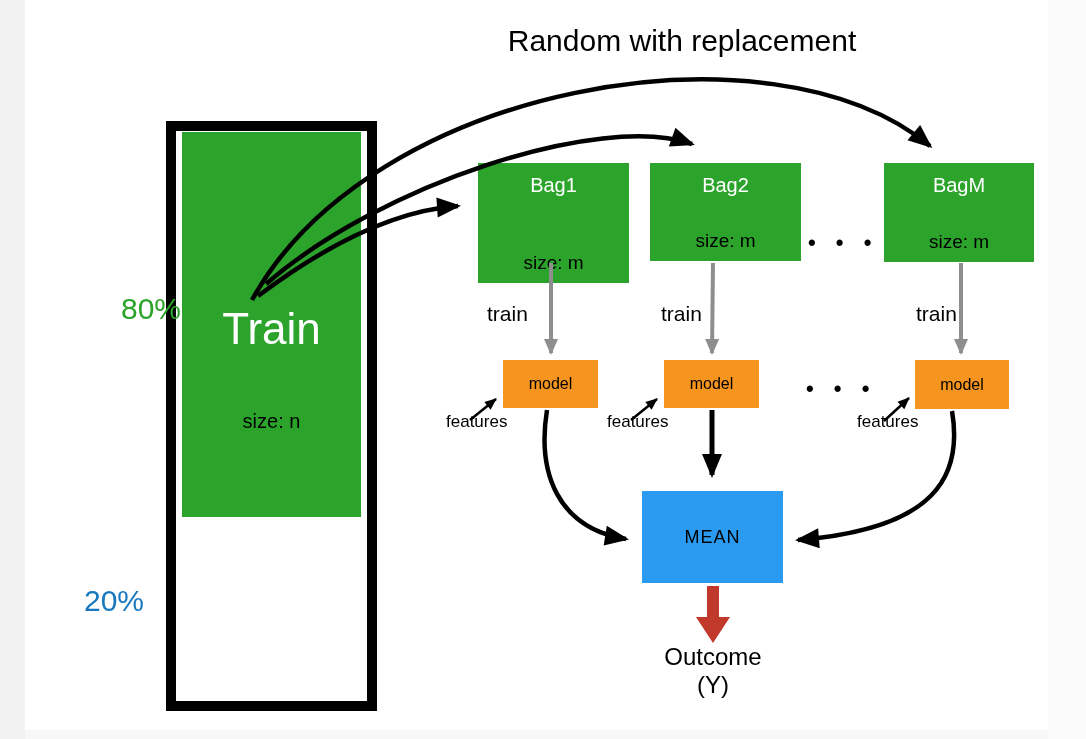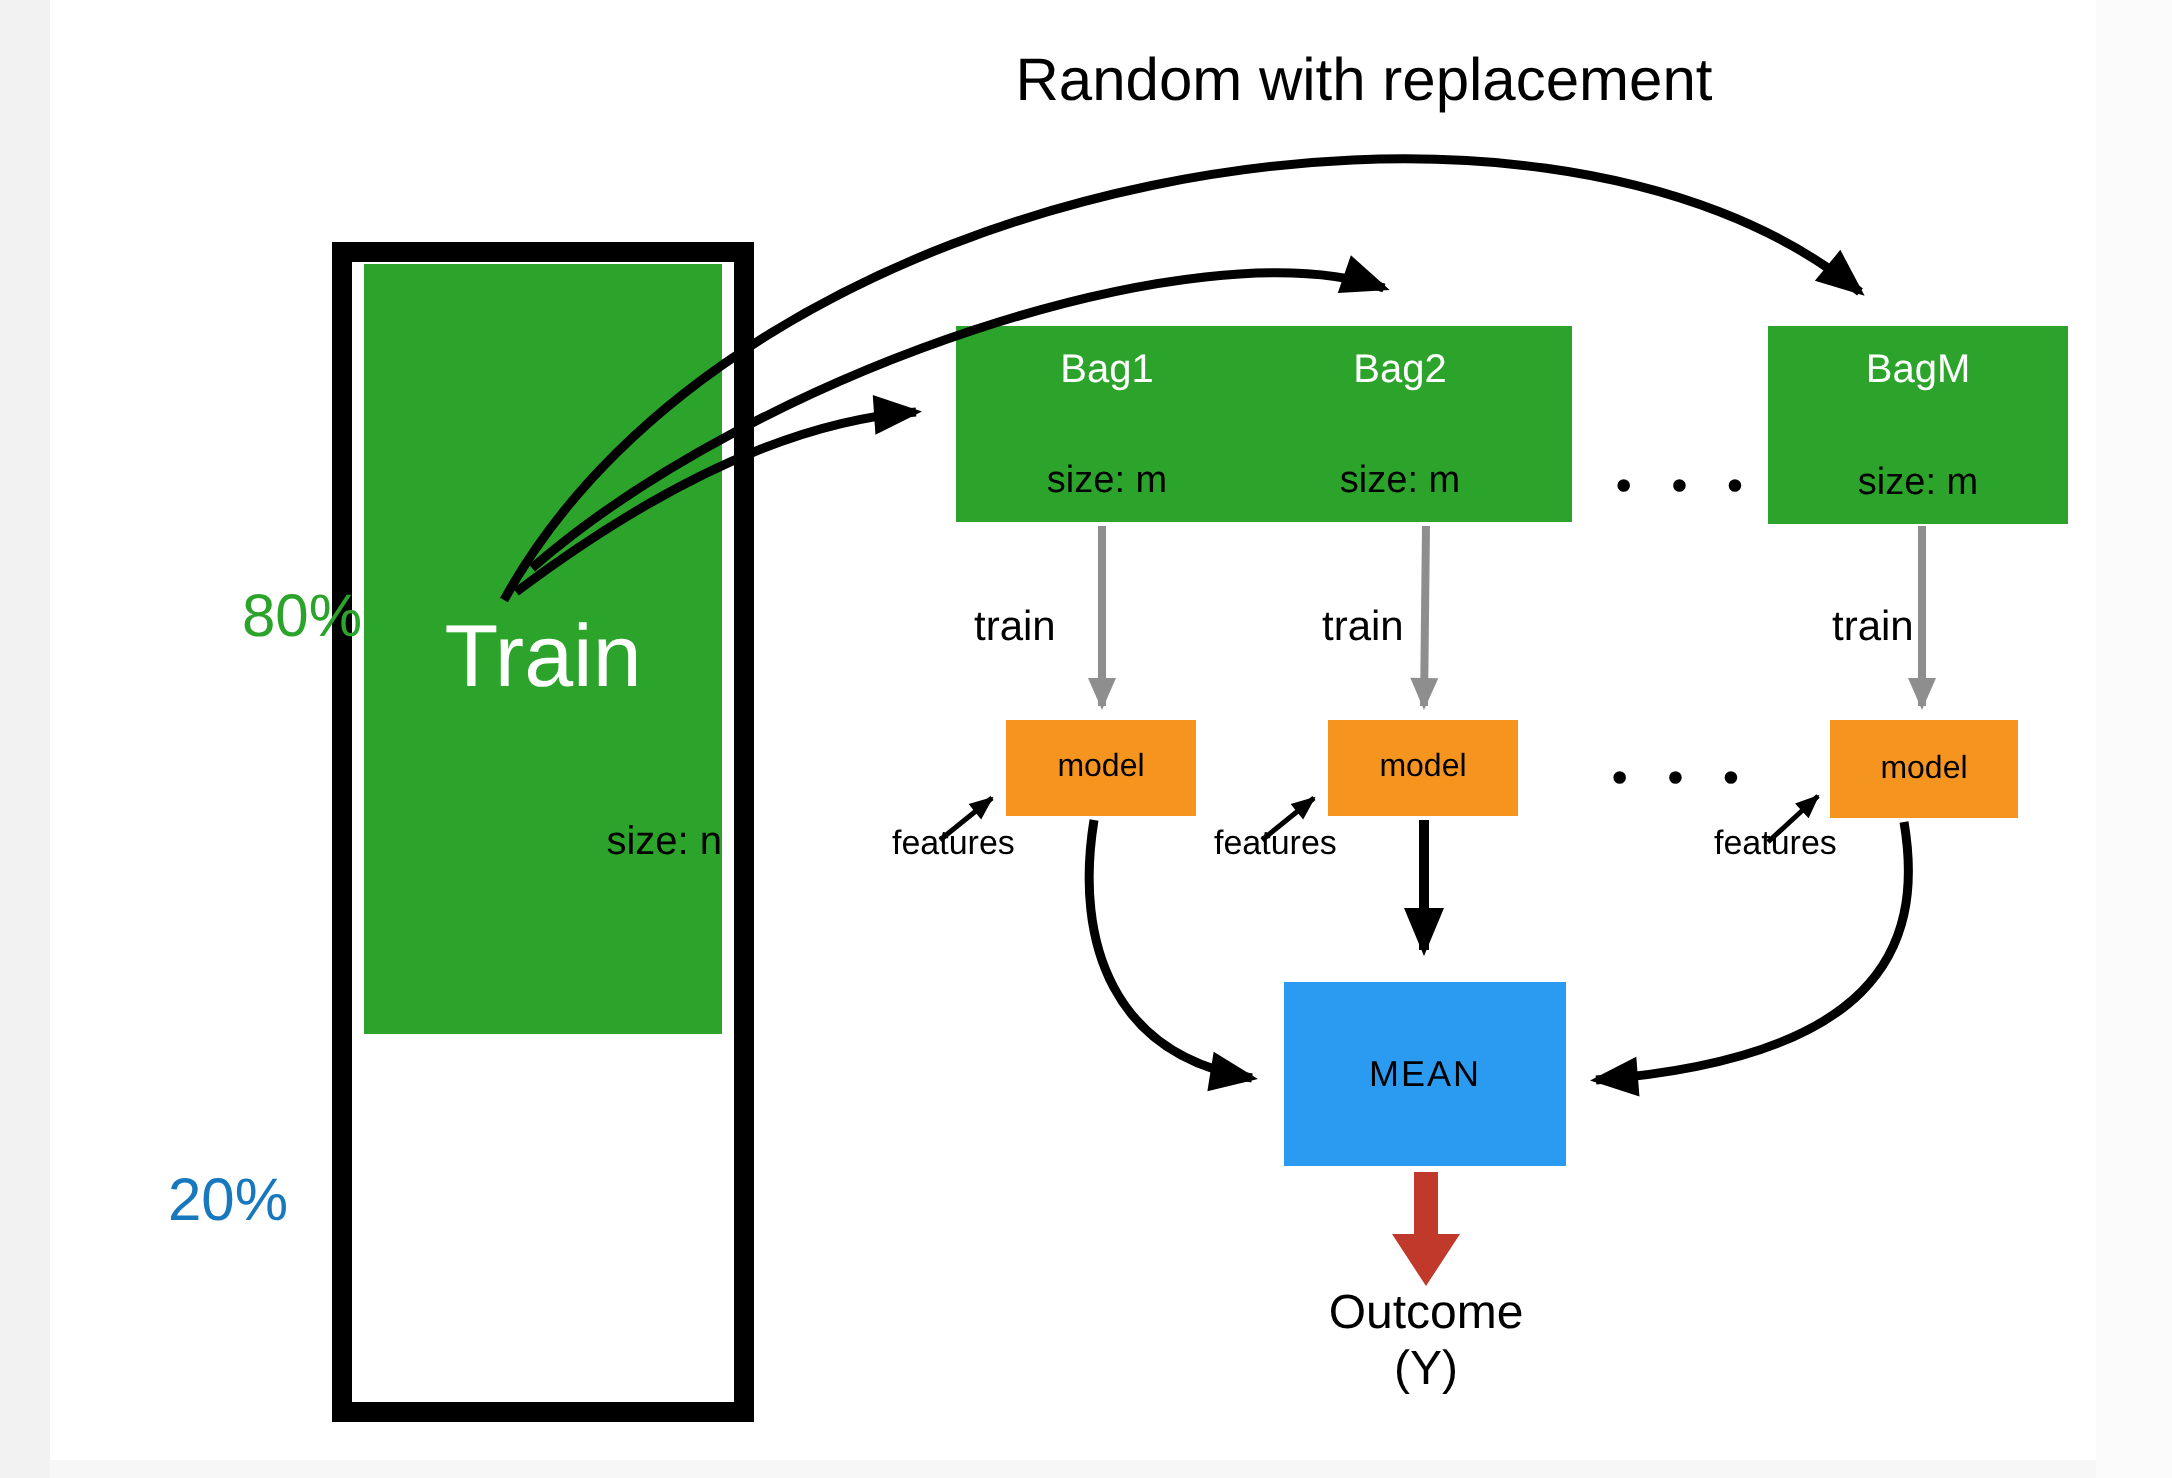--- a/index.html
+++ b/index.html
@@ -21,33 +21,33 @@
 
   .data-container{
     left:166px;top:121px;width:211px;height:590px;box-sizing:border-box;
     border:10px solid var(--black);background:#fff;padding:1px 6px 3px 6px;
     display:flex;flex-direction:column;z-index:1;
   }
   .train-sect{position:relative;background:var(--green);height:68%;}
   .test-sect{position:relative;background:var(--test-blue);flex:1;}
   .train-label,.test-label{position:absolute;width:100%;text-align:center;color:#fff;font-size:44px;}
   .train-label{top:172px;}
-  .train-size{position:absolute;width:100%;text-align:right;top:278px;font-size:20px;color:#000;}
+  .train-size{position:absolute;width:100%;text-align:center;top:278px;font-size:20px;color:#000;}
   .test-label{top:62px;}
 
   .random-label{left:452px;top:24px;width:460px;text-align:center;font-size:30px;}
 
   .bag{
     background:var(--green);display:flex;flex-direction:column;align-items:center;
     justify-content:space-between;box-sizing:border-box;padding:11px 0 9px 0;z-index:1;position:absolute;
   }
   .bag-name{color:#fff;font-size:20px;}
   .bag-size{color:#000;font-size:19px;}
-  .bag1{left:478px;top:163px;width:151px;height:98px;}
-  .bag2{left:614px;top:163px;width:172px;height:98px;}
+  .bag1{left:478px;top:163px;width:151px;height:120px;}
+  .bag2{left:650px;top:163px;width:151px;height:98px;}
   .bag3{left:884px;top:163px;width:150px;height:99px;}
 
   .ellipsis{font-size:22px;font-weight:bold;letter-spacing:7px;}
   .ellipsis-top{left:808px;top:230px;}
   .ellipsis-mid{left:806px;top:376px;}
 
   .train-arrow-label{font-size:21px;}
   .tl1{left:487px;top:302px;}
   .tl2{left:661px;top:302px;}
   .tl3{left:916px;top:302px;}

